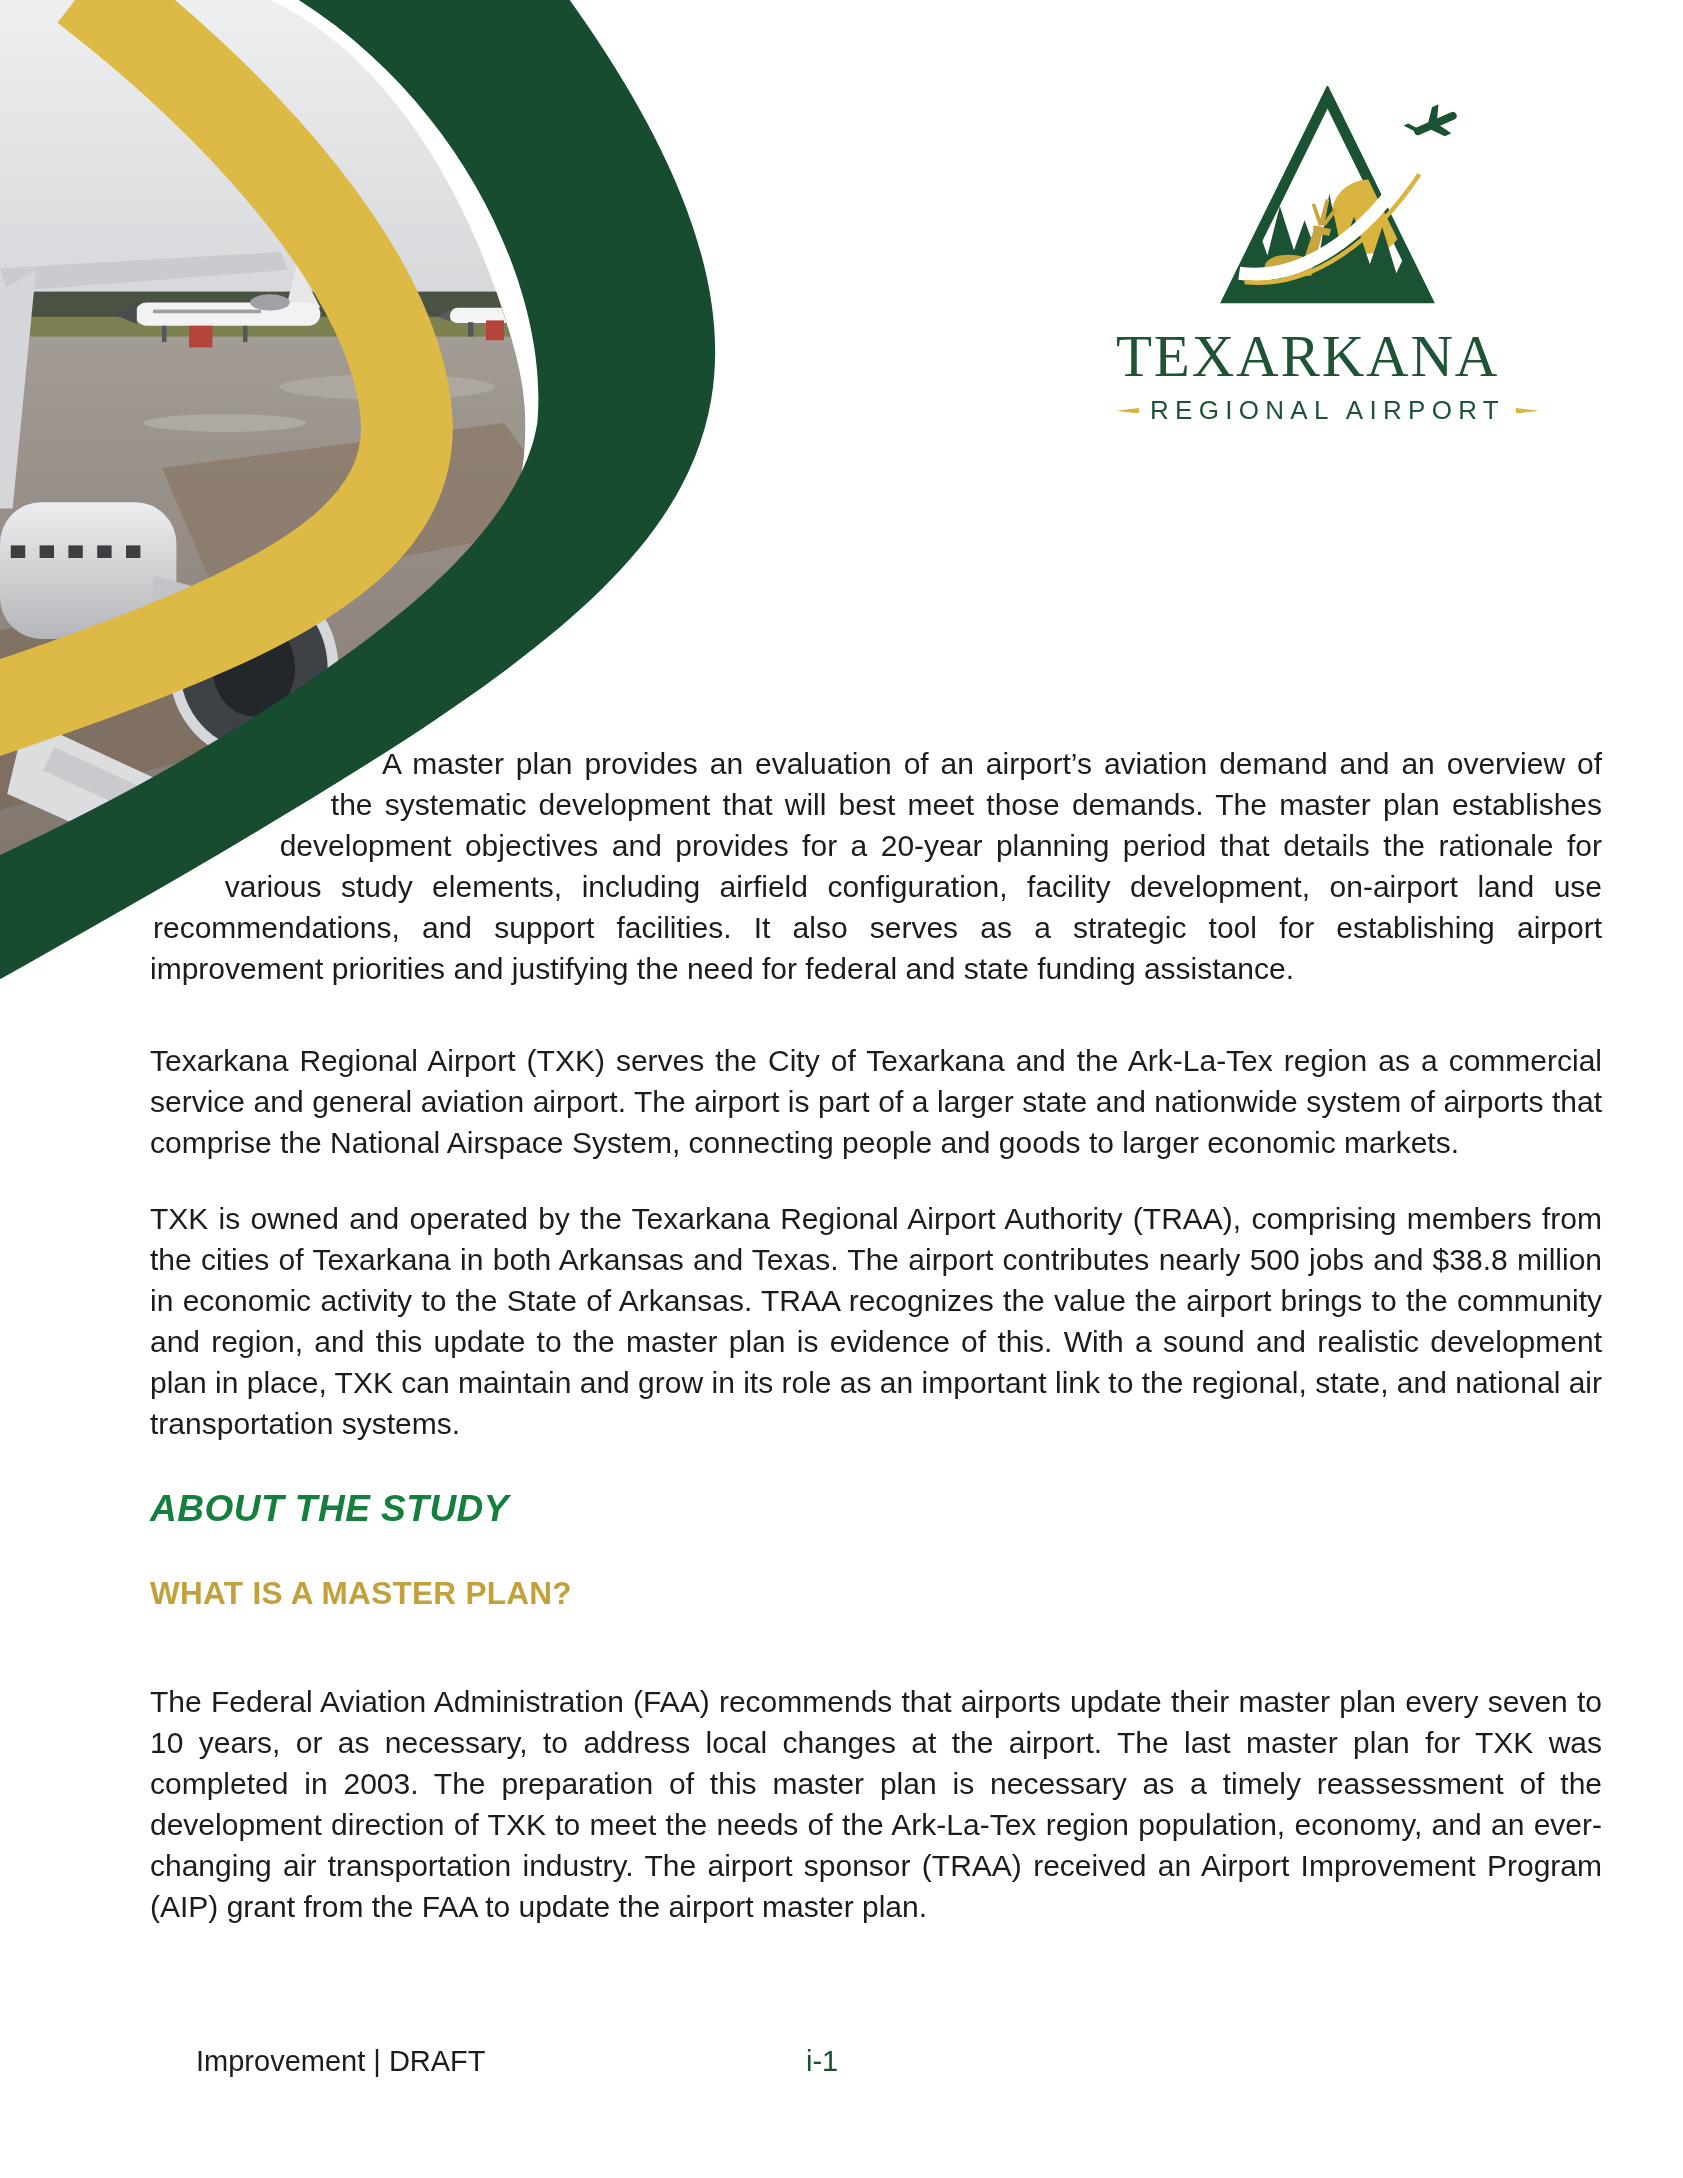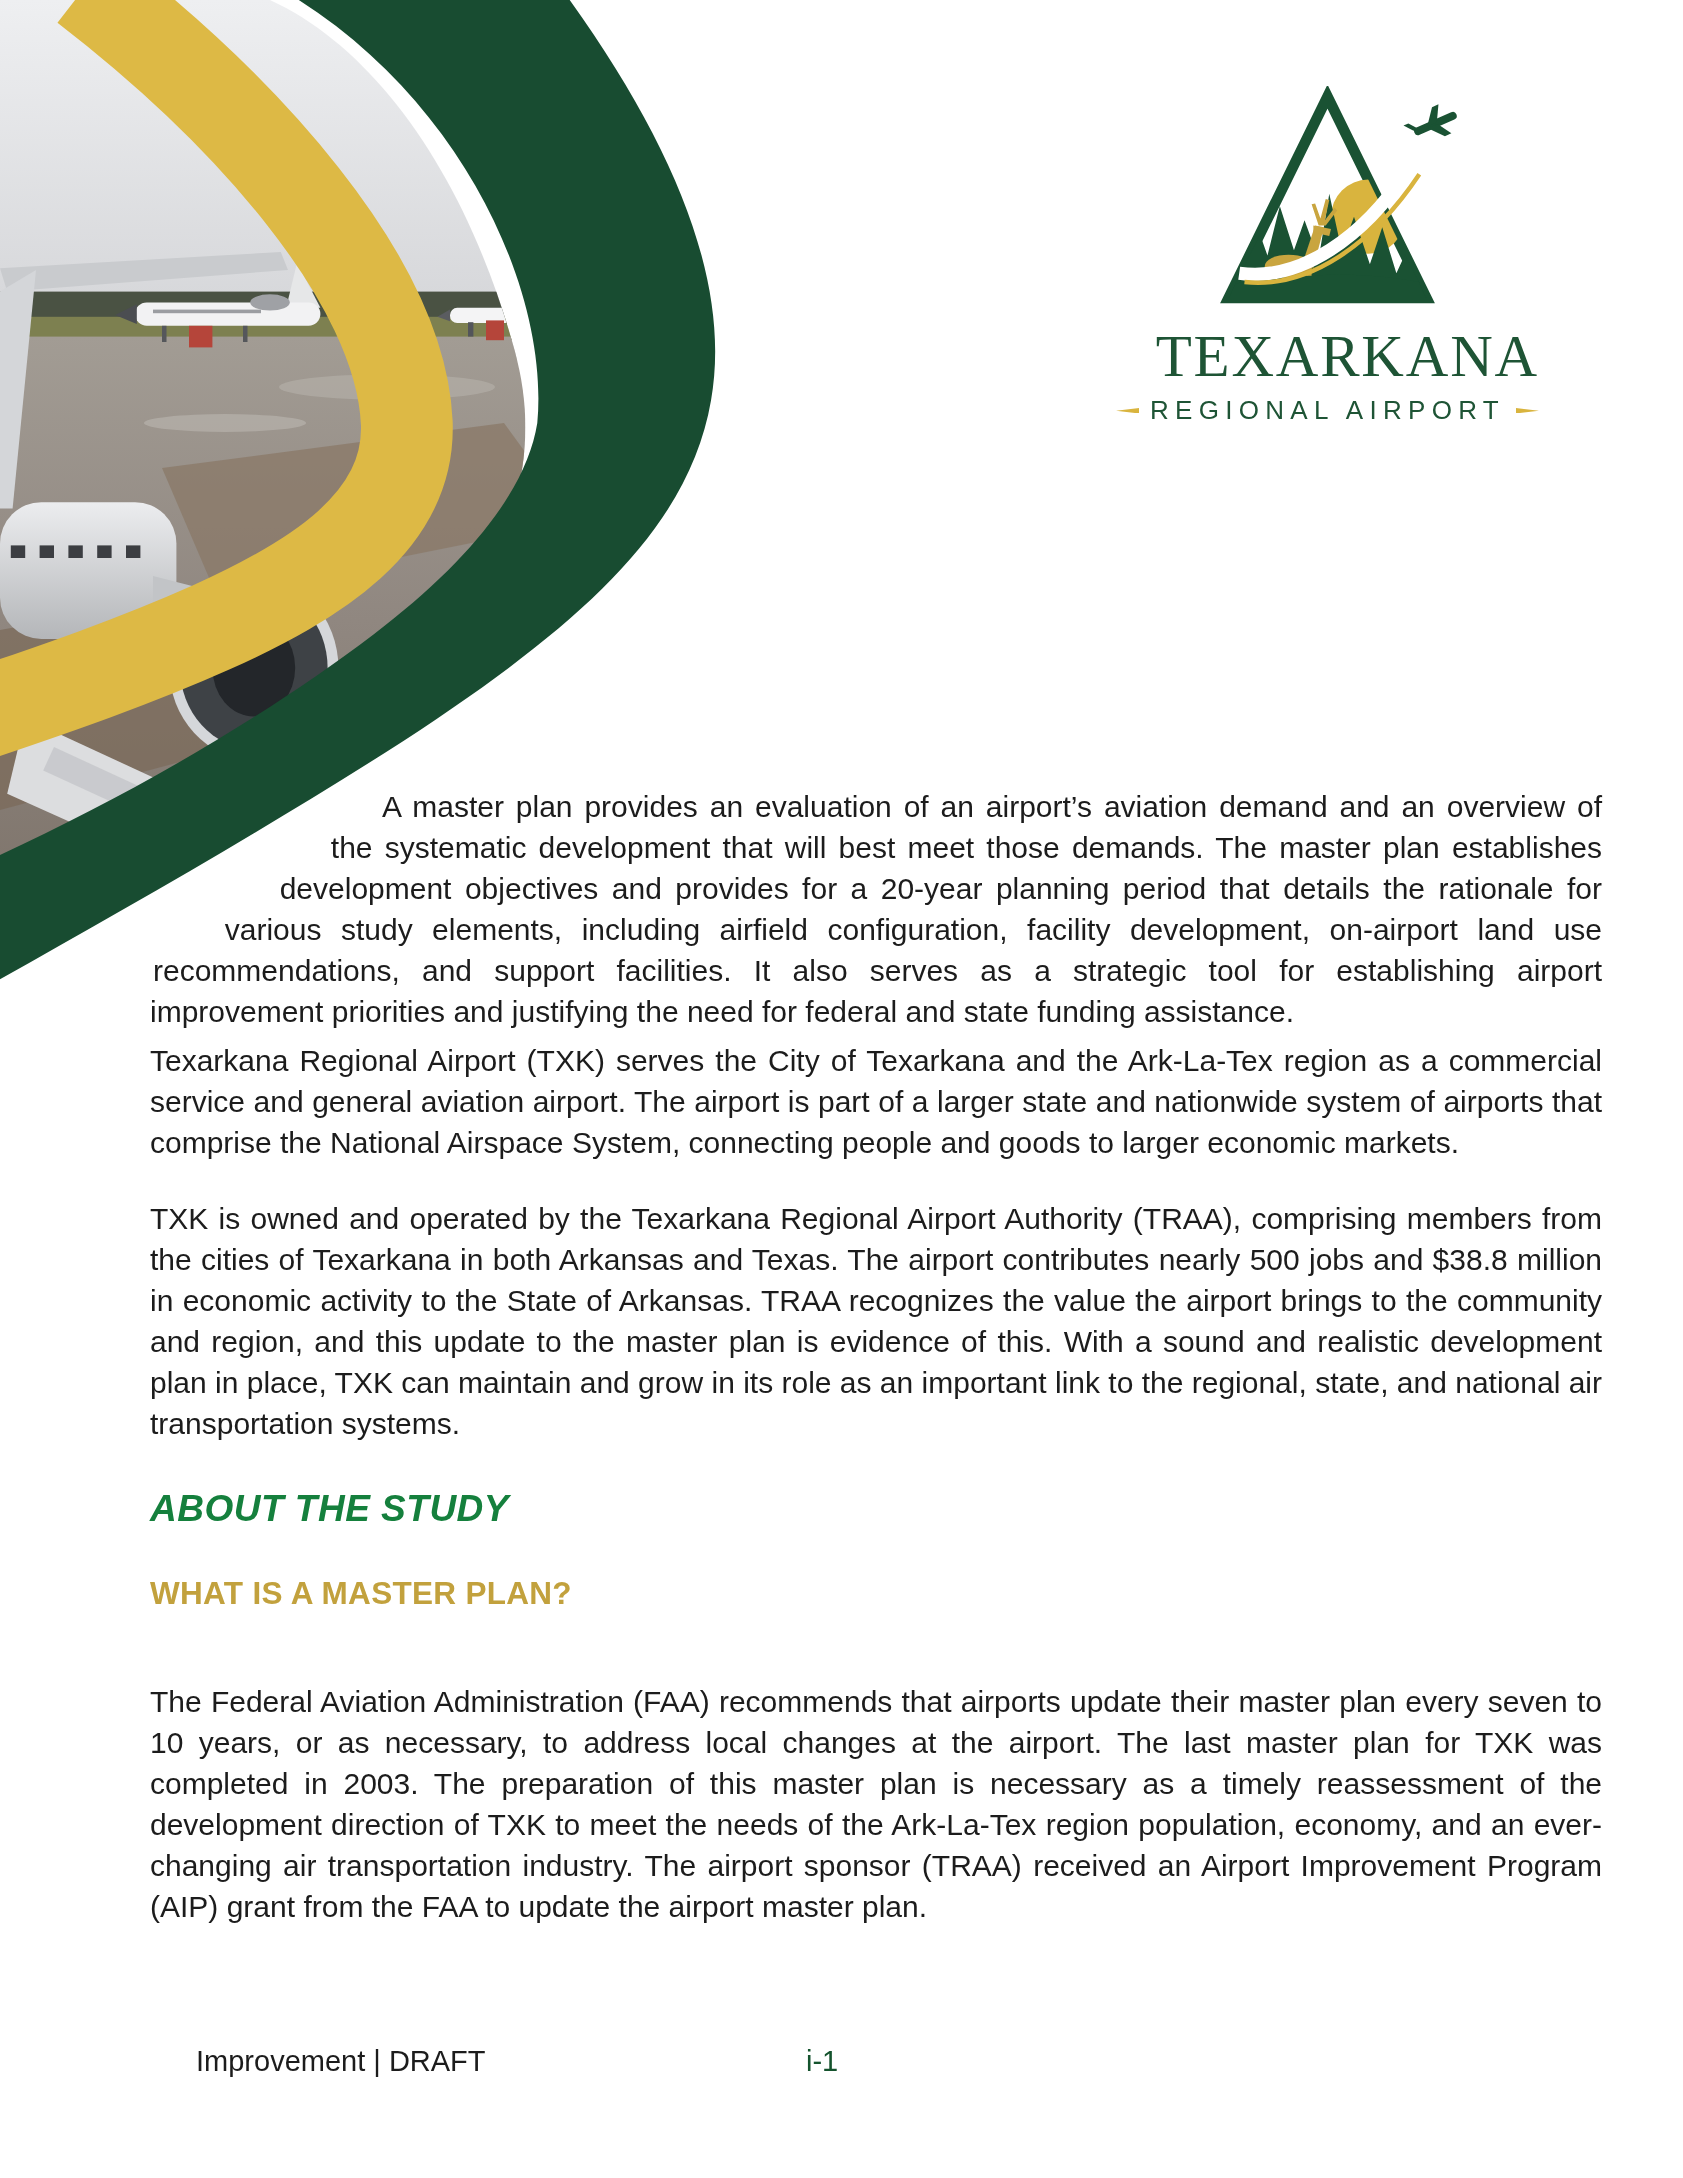--- a/index.html
+++ b/index.html
@@ -3,21 +3,21 @@
 <meta charset="utf-8">
 <style>
   html,body{margin:0;padding:0;background:#ffffff;}
   .page{position:relative;width:1683px;height:2178px;background:#ffffff;overflow:hidden;
         font-family:"Liberation Sans", sans-serif;color:#1c1c1c;}
 
   
   .deco{position:absolute;left:0;top:0;width:738px;height:990px;}
 
   
-  .logo{position:absolute;left:1116px;top:86px;width:423px;text-align:right;}
+  .logo{position:absolute;left:1116px;top:86px;width:423px;text-align:left;}
   .logo-art{display:block;margin:0 auto;width:279px;height:234px;}
   .logo-name{font-family:"Liberation Serif", serif;font-size:59px;line-height:59px;
              color:#1E5435;letter-spacing:1.8px;margin-top:7.2px;white-space:nowrap;}
   .logo-tagline{display:flex;align-items:center;justify-content:center;gap:10.8px;margin-top:9px;}
   .logo-tagline .tg-text{font-family:Liberation Sans, sans-serif;font-size:26px;color:#1E5435;
              letter-spacing:6.3px;white-space:nowrap;}
   .dash{width:65px;height:5.4px;background:#D9B43E;}
   .dash-l{clip-path:polygon(0 50%,100% 0,100% 100%);}
   .dash-r{clip-path:polygon(0 0,100% 50%,0 100%);}
 
@@ -25,21 +25,21 @@
   .title{position:absolute;right:81px;top:598px;font-family:"Liberation Serif", serif;
          font-size:92px;line-height:94px;color:#24593C;white-space:nowrap;}
   .h-about{position:absolute;left:150px;top:1488px;font-size:37px;font-weight:bold;
            font-style:italic;color:#15803d;letter-spacing:0.5px;}
   .h-gold{position:absolute;left:150px;top:1575px;font-size:31.5px;font-weight:bold;
           color:#C2A13D;letter-spacing:0.3px;}
 
   
   .para{position:absolute;left:150px;width:1452px;font-size:30px;line-height:41px;
         text-align:justify;color:#1c1c1c;}
-  .p1{top:756px;}
+  .p1{top:713px;}
   .p2{top:1010px;}
   .p3{top:1168px;}
   .p4{top:1651px;}
   .curve-spacer{float:left;width:232px;height:167px;
         shape-outside:polygon(0 0,232px 0,86px 117px,9px 158px,0 167px);}
 
   
   .footer-left{position:absolute;left:196px;top:2045px;font-size:29px;color:#1c1c1c;}
   .footer-page{position:absolute;left:806px;top:2045px;font-size:29px;color:#14532d;}
 </style>

